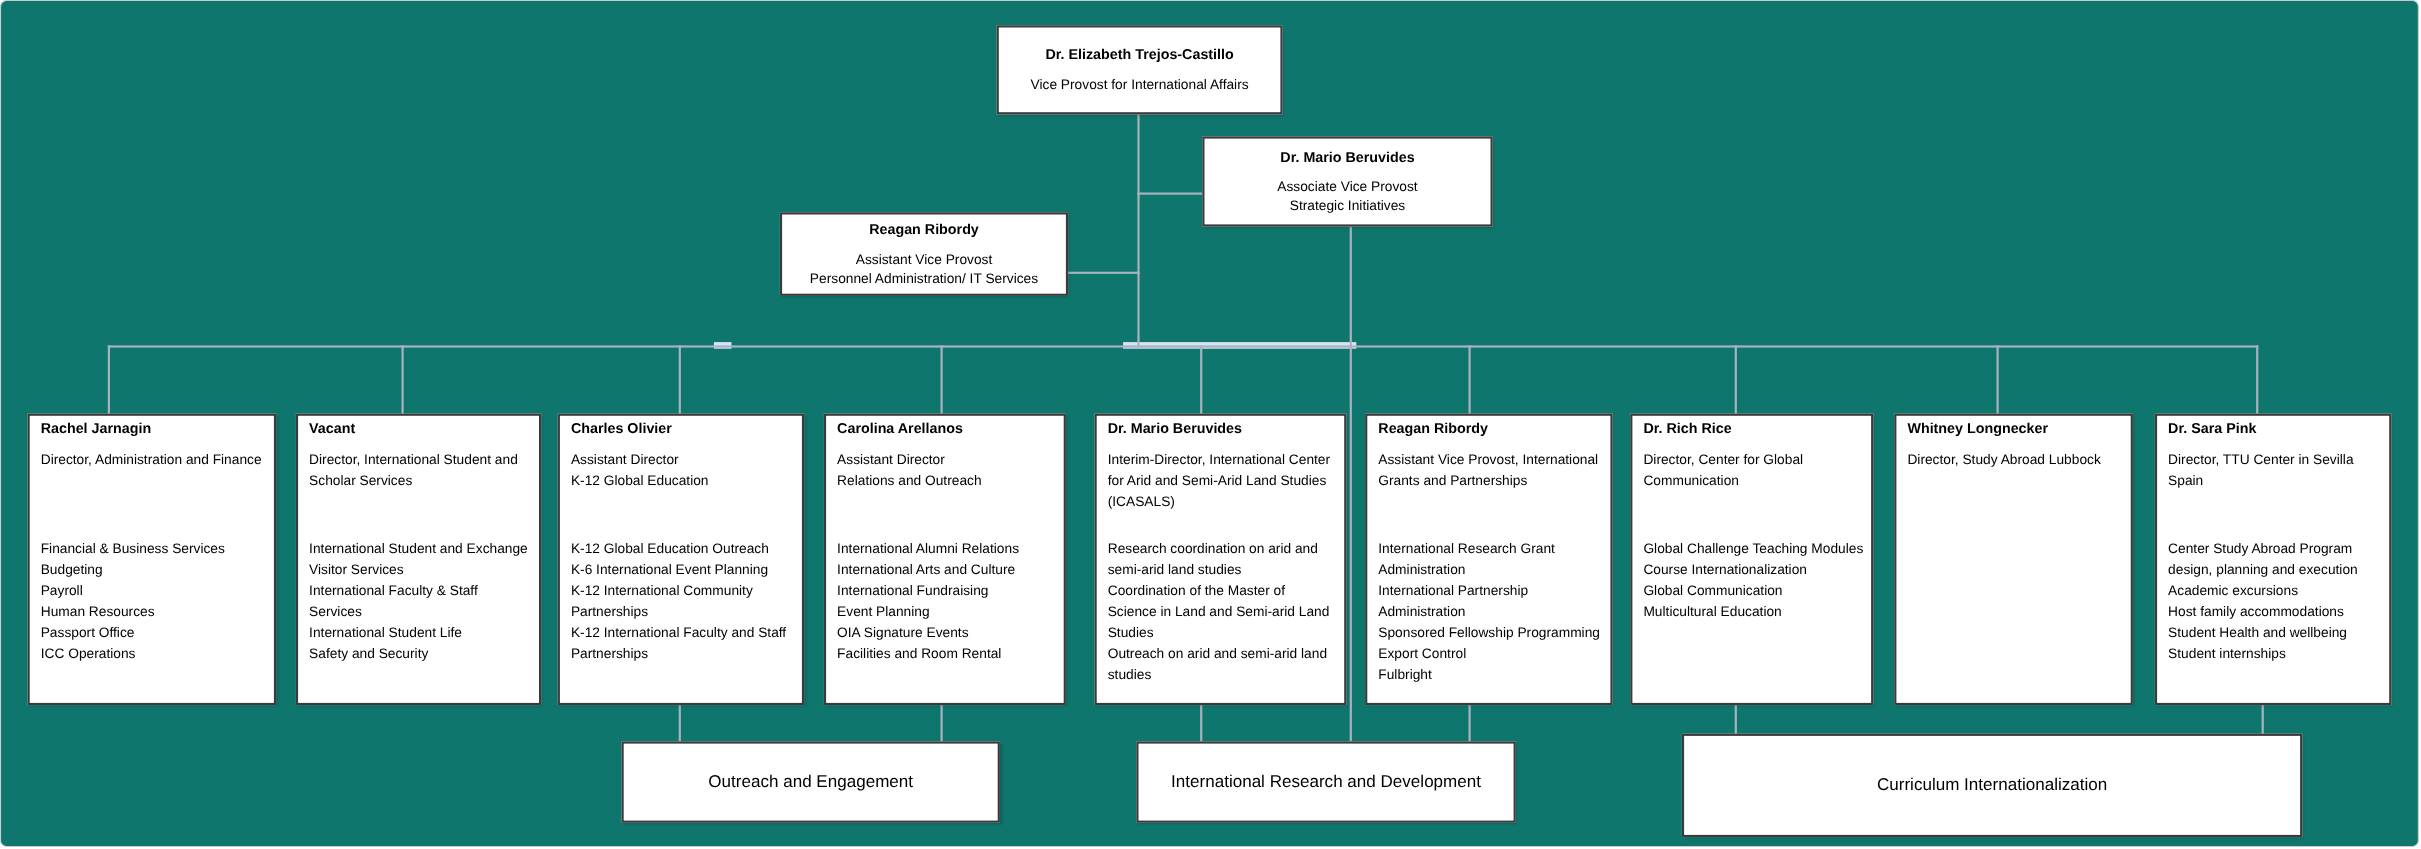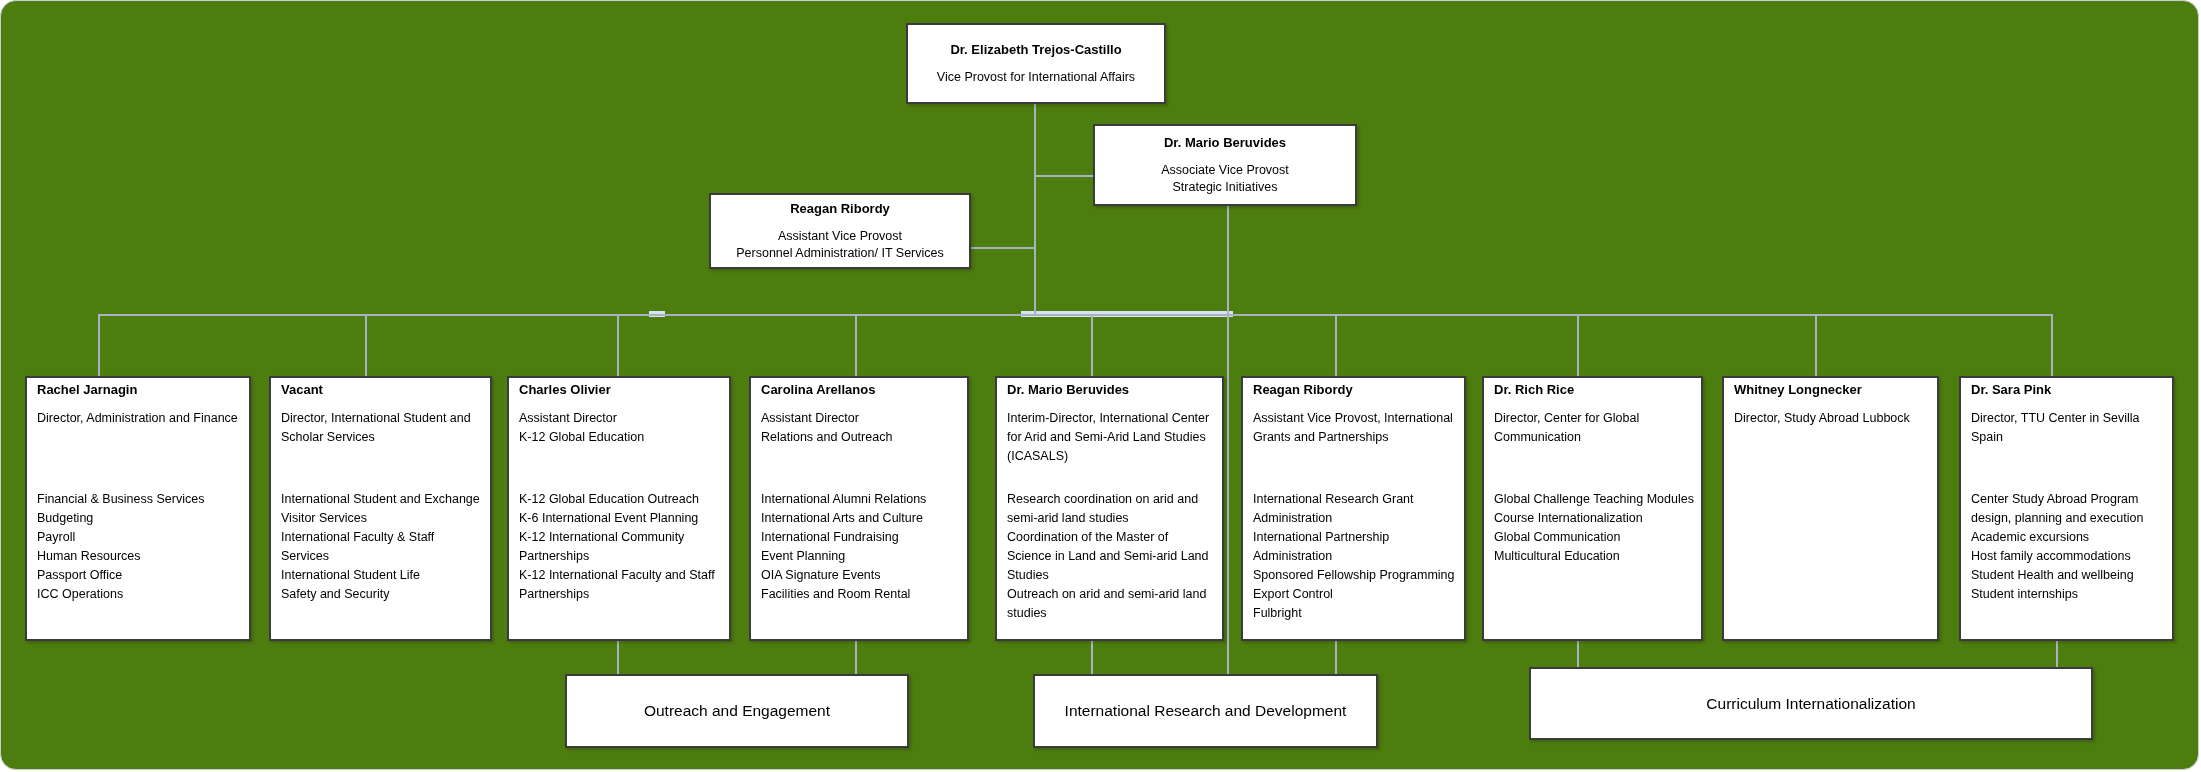--- a/index.html
+++ b/index.html
@@ -1,17 +1,17 @@
 <!DOCTYPE html>
 <html><head>
 <meta charset="utf-8">
 <style>
   html,body{margin:0;padding:0;background:#ffffff;}
   body{width:2201px;height:772px;font-family:"Liberation Sans",sans-serif;color:#000;}
-  .frame{position:relative;width:2199px;height:770px;border:1px solid #c9ccd2;border-radius:16px;background:#4d7c0f;overflow:hidden;box-sizing:border-box;}
+  .frame{position:relative;width:2199px;height:770px;border:1px solid #c9ccd2;border-radius:6px;background:#0f766e;overflow:hidden;box-sizing:border-box;}
 
   
   .line{position:absolute;background:#a9b2bf;}
   .vline{width:2px;}
   .hline{height:2px;}
   .hl{position:absolute;background:#d8e4f5;}
 
   
   .obox{position:absolute;background:#fff;border:2px solid #3b3b3b;box-sizing:border-box;
         box-shadow:1.5px 2px 2.5px rgba(0,0,0,0.18);}
@@ -168,17 +168,17 @@
 Academic excursions
 Host family accommodations
 Student Health and wellbeing
 Student internships</div>
   </div>
 
   <div class="obox group" style="left:1032px;top:673px;width:345px;height:74px;">
     <span>International Research and Development</span>
   </div>
 
-  <div class="obox group" style="left:1528px;top:666px;width:564px;height:73px;">
+  <div class="obox group" style="left:1528px;top:666px;width:564px;height:94px;">
     <span>Curriculum Internationalization</span>
   </div>
 
 </div>
 
 </body></html>

